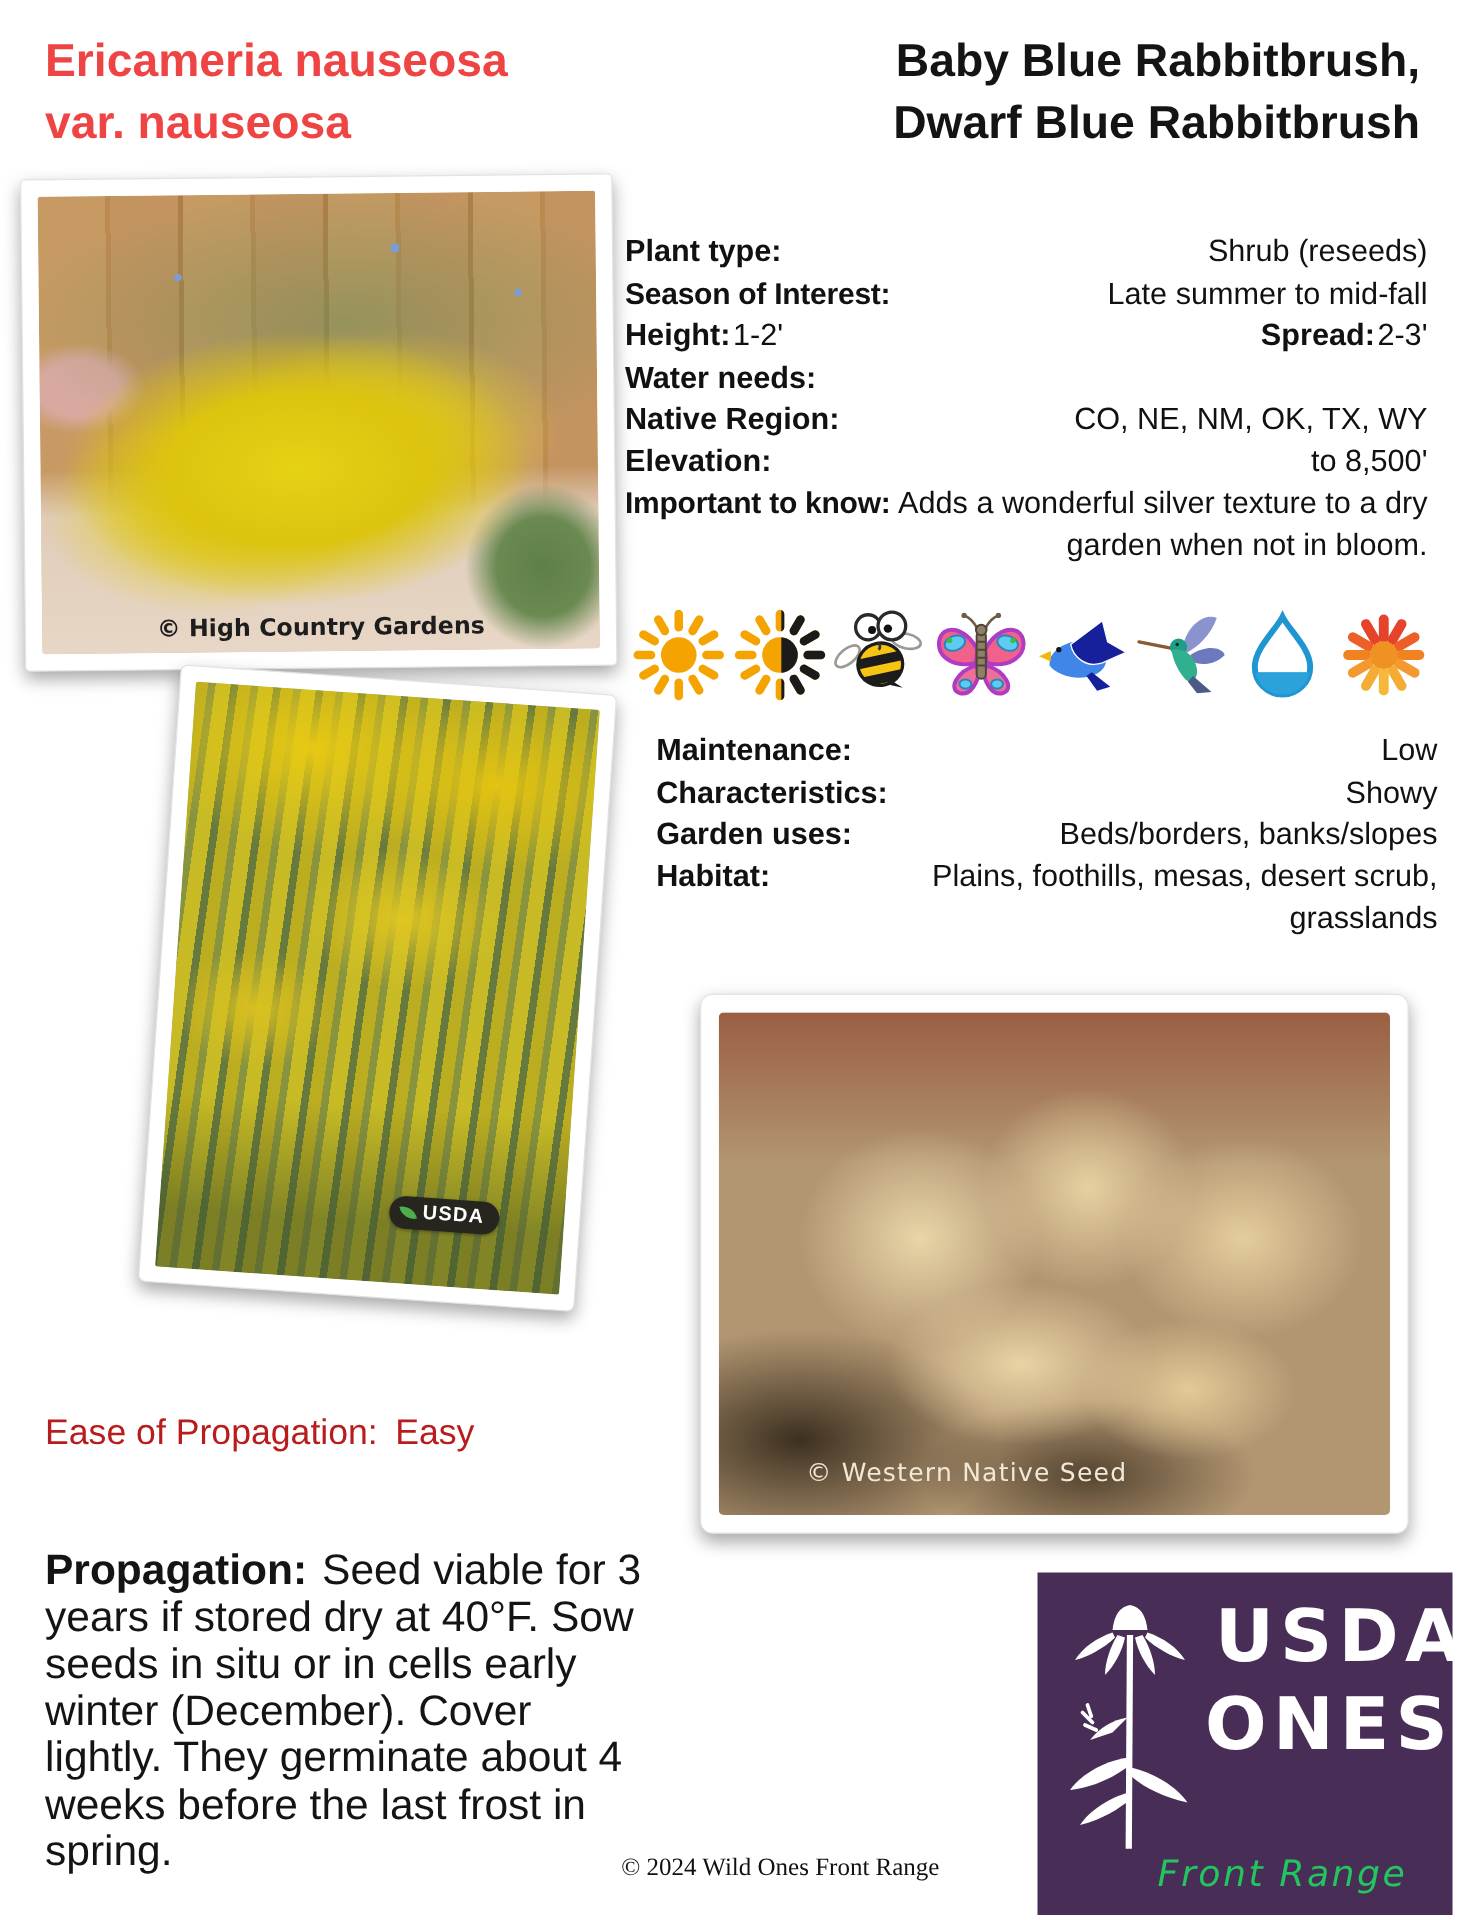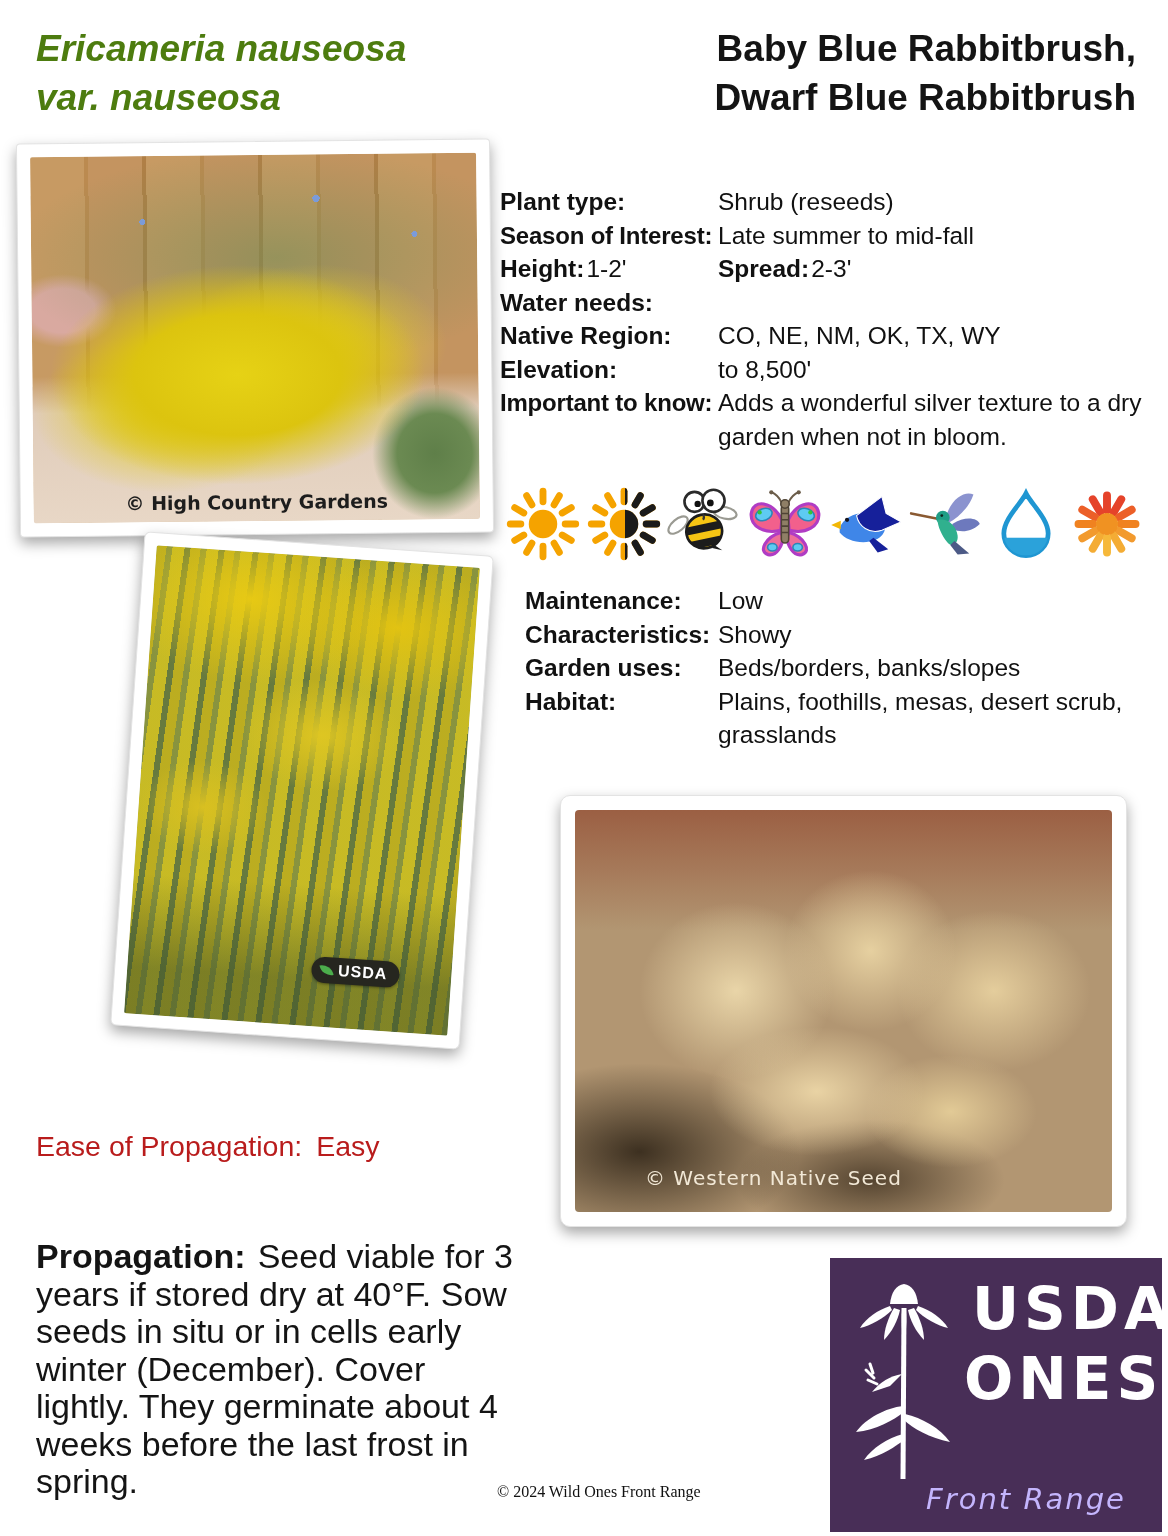--- a/index.html
+++ b/index.html
@@ -1,21 +1,21 @@
 <!DOCTYPE html>
 <html><head>
 <meta charset="utf-8">
 <style>
   html,body{margin:0;padding:0;background:#ffffff;}
   .page{position:relative;width:1168px;height:1536px;background:#ffffff;
         font-family:"Liberation Sans",sans-serif;color:#111;overflow:hidden;}
 
   
   .sci-title{position:absolute;left:36px;top:24px;font-size:37px;line-height:49px;
-             font-weight:700;font-style:italic;color:#4d7c0f;}
+             font-weight:700;color:#ef4444;}
   .common-title{position:absolute;right:32px;top:24px;font-size:37px;line-height:49px;
                 font-weight:700;text-align:right;color:#141414;}
 
   
   .photo{position:absolute;background:#fff;box-shadow:0 6px 14px rgba(0,0,0,.35);
          border:1px solid #e3e3e3;}
   .photo-inner{position:absolute;border-radius:2px;overflow:hidden;}
 
   #photo1{left:18px;top:141px;width:472px;height:392px;border-radius:4px;transform:rotate(-0.6deg);}
   #photo1 .photo-inner{inset:13px;
@@ -67,46 +67,46 @@
             font-family:"DejaVu Sans",sans-serif;}
 
   
   .info-table{position:absolute;left:500px;top:185px;width:642px;}
   .maint-table{position:absolute;left:525px;top:584px;width:625px;}
   .row{display:flex;align-items:baseline;font-size:24.5px;line-height:33.5px;}
   .lab{flex:none;font-weight:700;}
   .info-table .lab{width:218px;}
   .maint-table .lab{width:193px;}
   .lab.small{font-size:24px;letter-spacing:-0.2px;}
-  .val{flex:1;}
+  .val{flex:1;text-align:right;}
   .inline-val{font-weight:400;margin-left:2px;}
   .val b,.lab b{font-weight:700;}
 
   
   .icons-row{position:absolute;left:505px;top:481px;width:640px;height:86px;
              display:flex;align-items:center;justify-content:space-between;}
   .icons-row svg{display:block;}
 
   
   .green-head{position:absolute;left:36px;top:1130px;font-size:28.5px;font-weight:400;color:#b91c1c;}
   .green-head .ease-val{margin-left:14px;}
   .prop{position:absolute;left:36px;top:1204px;width:478px;font-size:34px;line-height:37.5px;color:#141414;}
   .prop b{margin-right:12px;}
 
   
   .footer{position:absolute;left:497px;top:1483px;font-family:"Liberation Serif",serif;
-          font-size:16px;color:#111;}
+          font-size:20px;color:#111;}
   .logo{position:absolute;left:830px;top:1258px;width:332px;height:274px;background:#482e57;}
   .logo-flower{position:absolute;left:14px;top:16px;}
   .logo-word{position:absolute;color:#fff;font-family:"DejaVu Sans",sans-serif;font-weight:700;
              font-size:58px;letter-spacing:5px;line-height:1;}
   .logo-word1{left:142px;top:22px;}
   .logo-word2{left:134px;top:92px;}
   .logo-reg{font-size:17px;vertical-align:28px;letter-spacing:0;margin-left:3px;}
-  .logo-tagline{position:absolute;left:60px;right:0;bottom:16px;text-align:center;color:#c4b5fd;
+  .logo-tagline{position:absolute;left:60px;right:0;bottom:16px;text-align:center;color:#22c55e;
                 font-style:italic;font-size:29px;letter-spacing:2px;font-family:"DejaVu Sans",sans-serif;}
 </style>
 </head>
 <body>
 
 <div class="page">
 
   <div class="sci-title">
     <div>Ericameria nauseosa</div>
     <div>var. nauseosa</div>

